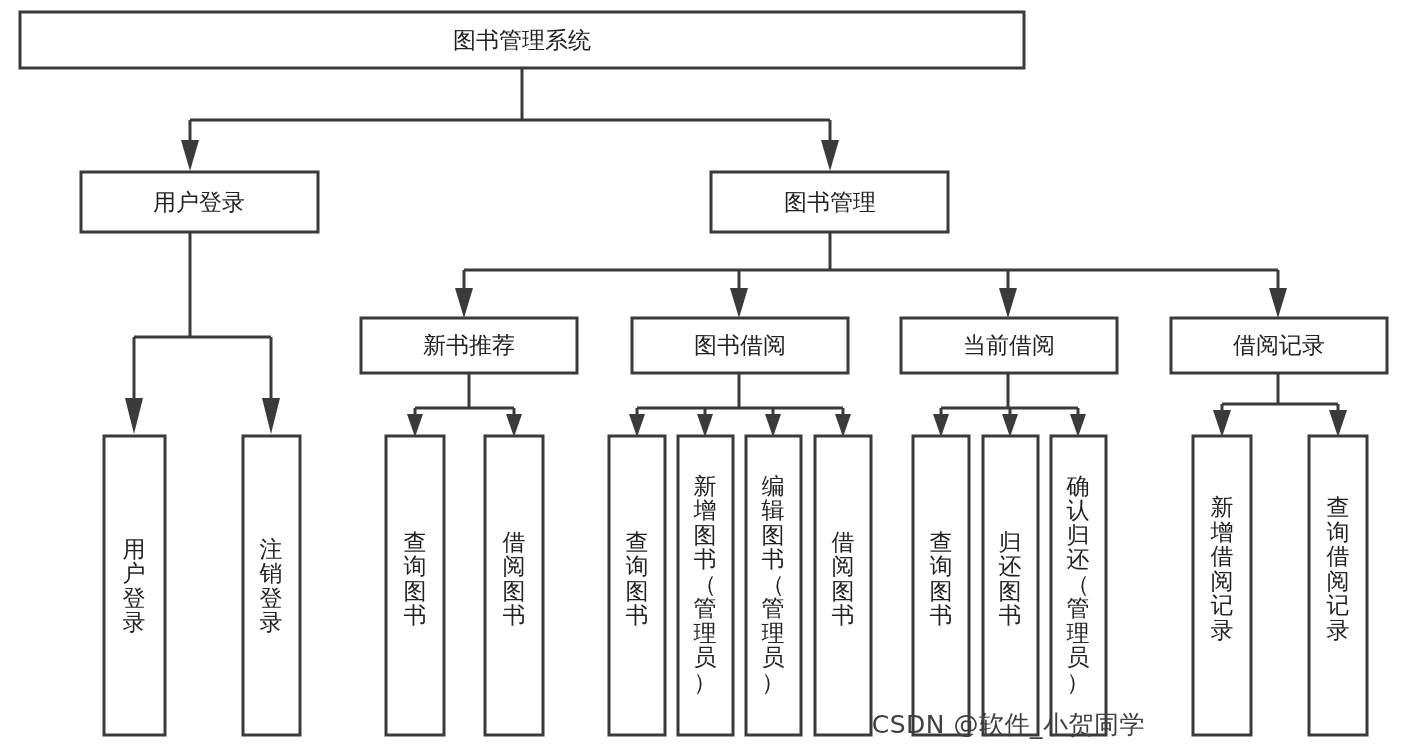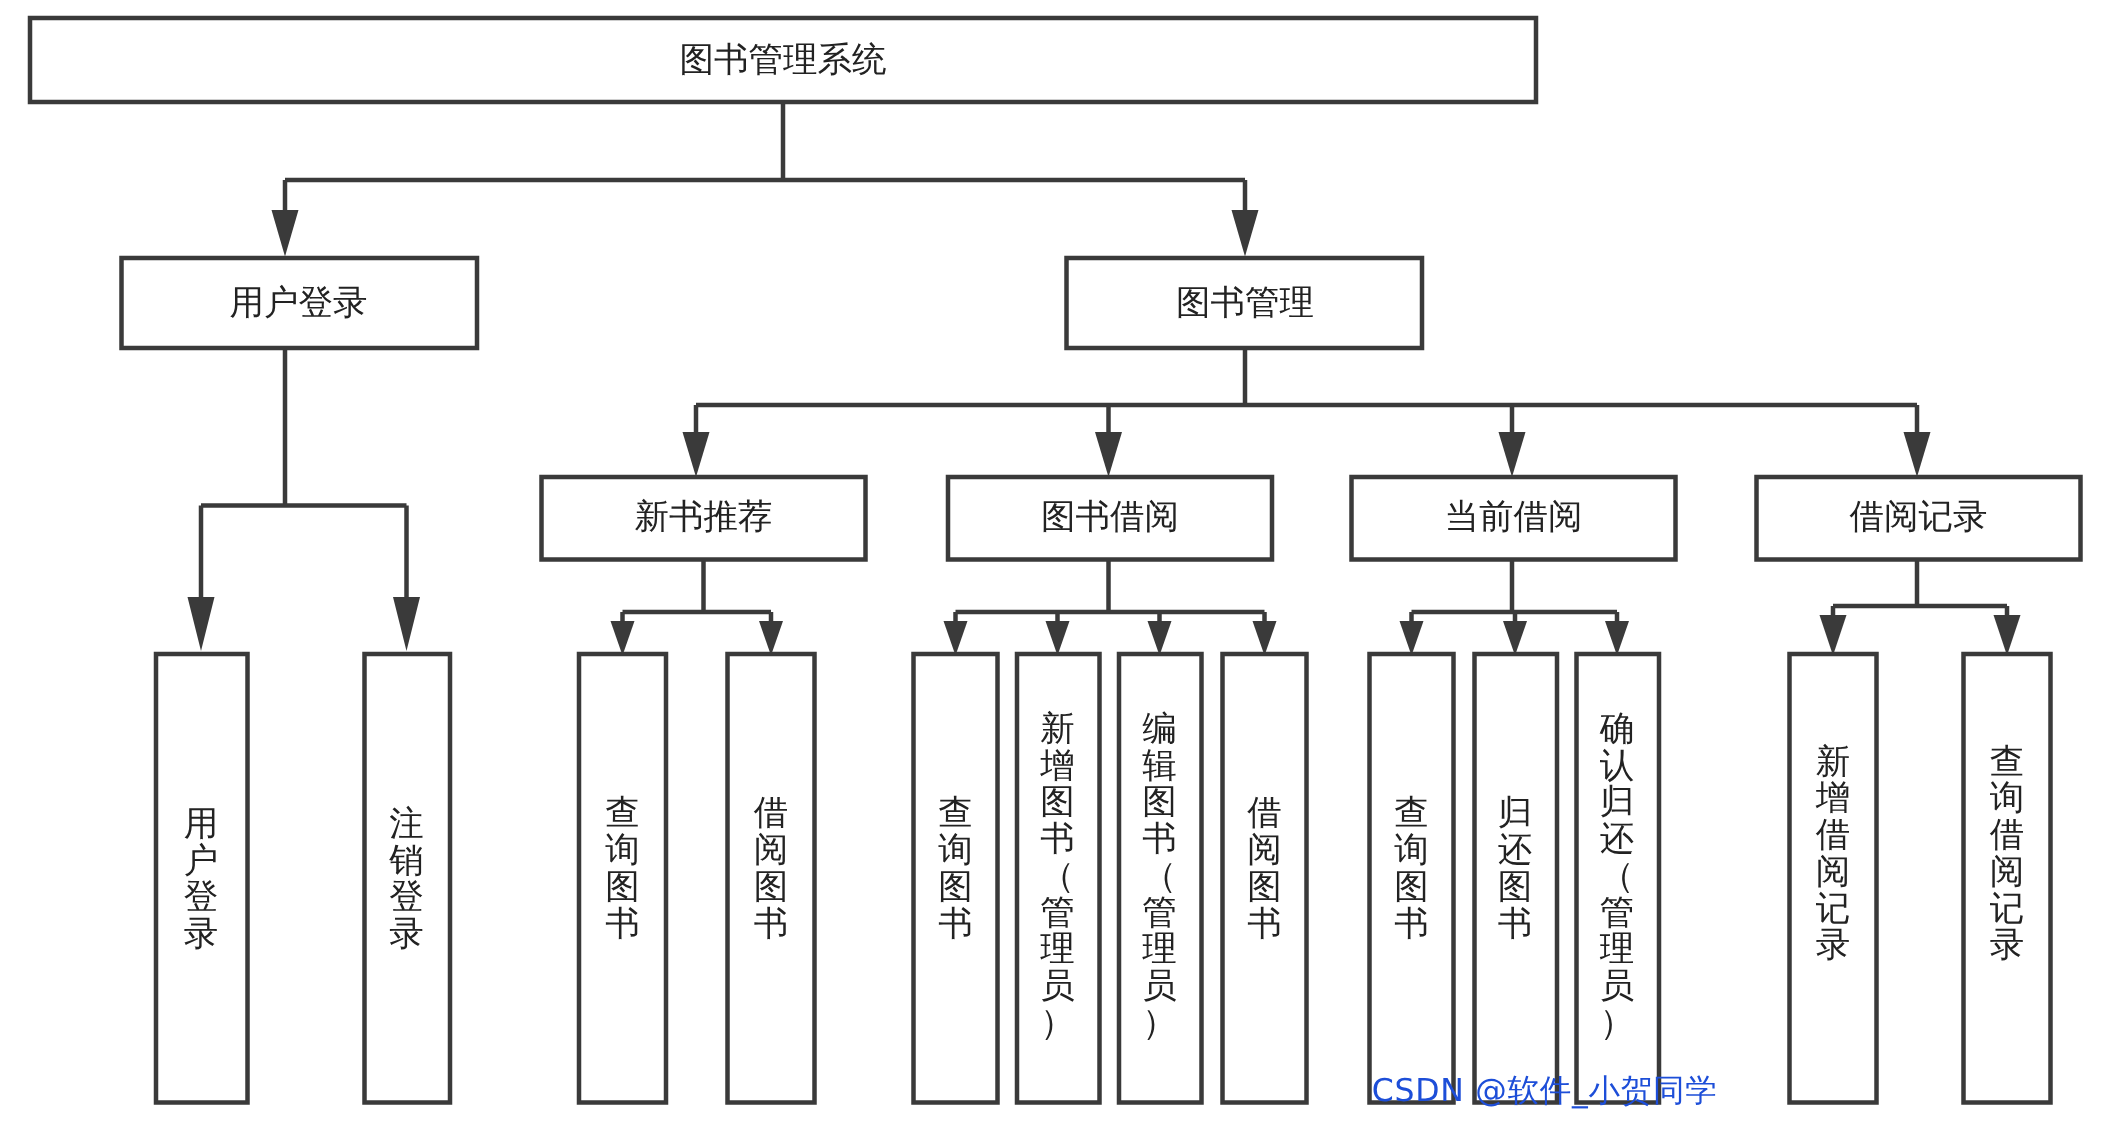--- a/index.html
+++ b/index.html
@@ -53,22 +53,22 @@
     fill: #222222;
     font-family: "DejaVu Sans", "Liberation Sans", sans-serif;
     font-size: 23px;
     text-anchor: middle;
   }
   .watermark-text {
     position: absolute;
     right: 10px;
     bottom: 6px;
     font-family: "DejaVu Sans", "Liberation Sans", sans-serif;
-    font-size: 21px;
-    color: #1d4ed8;
+    font-size: 25px;
+    color: #404040;
     white-space: nowrap;
     letter-spacing: 0.5px;
   }
 </style>
 </head>
 <body>
 
 <div id="diagram-root">
 
   <svg id="flow-svg" viewBox="0 0 1405 747">

